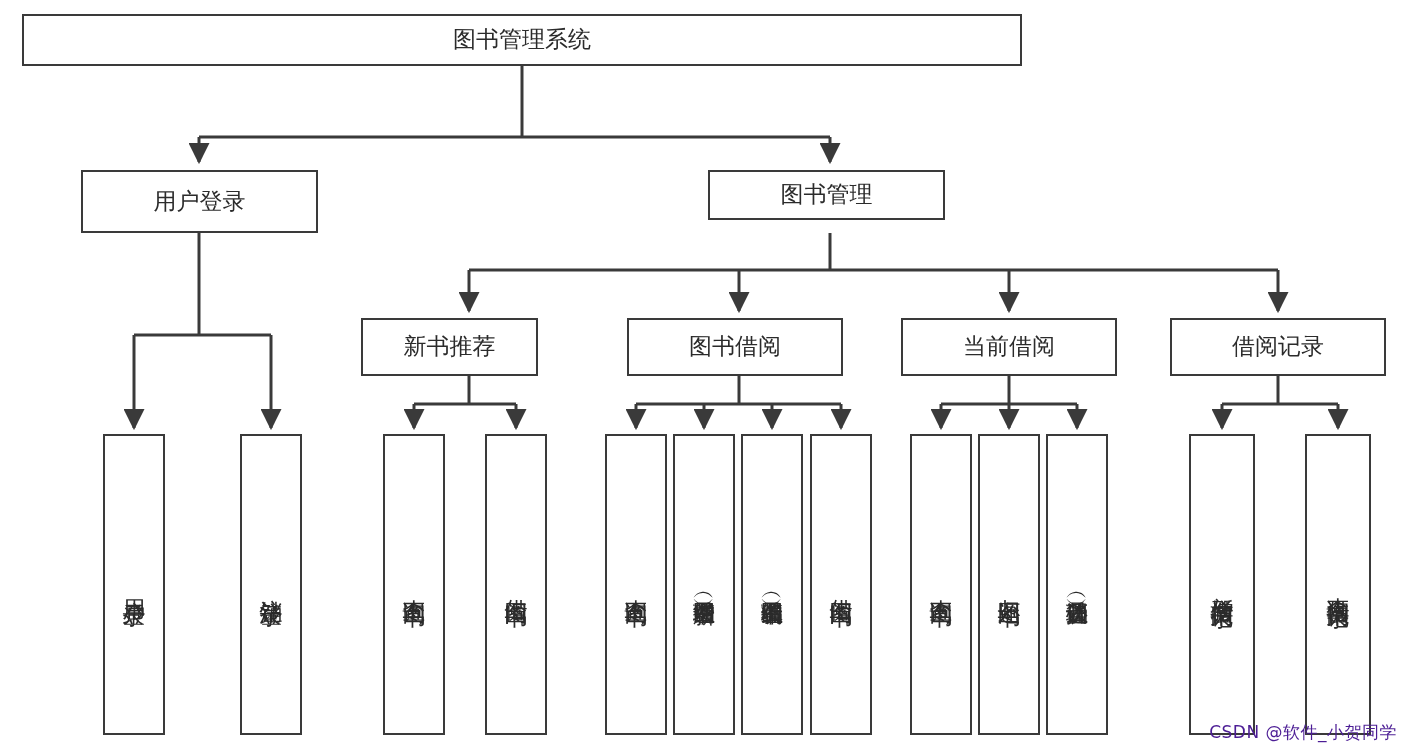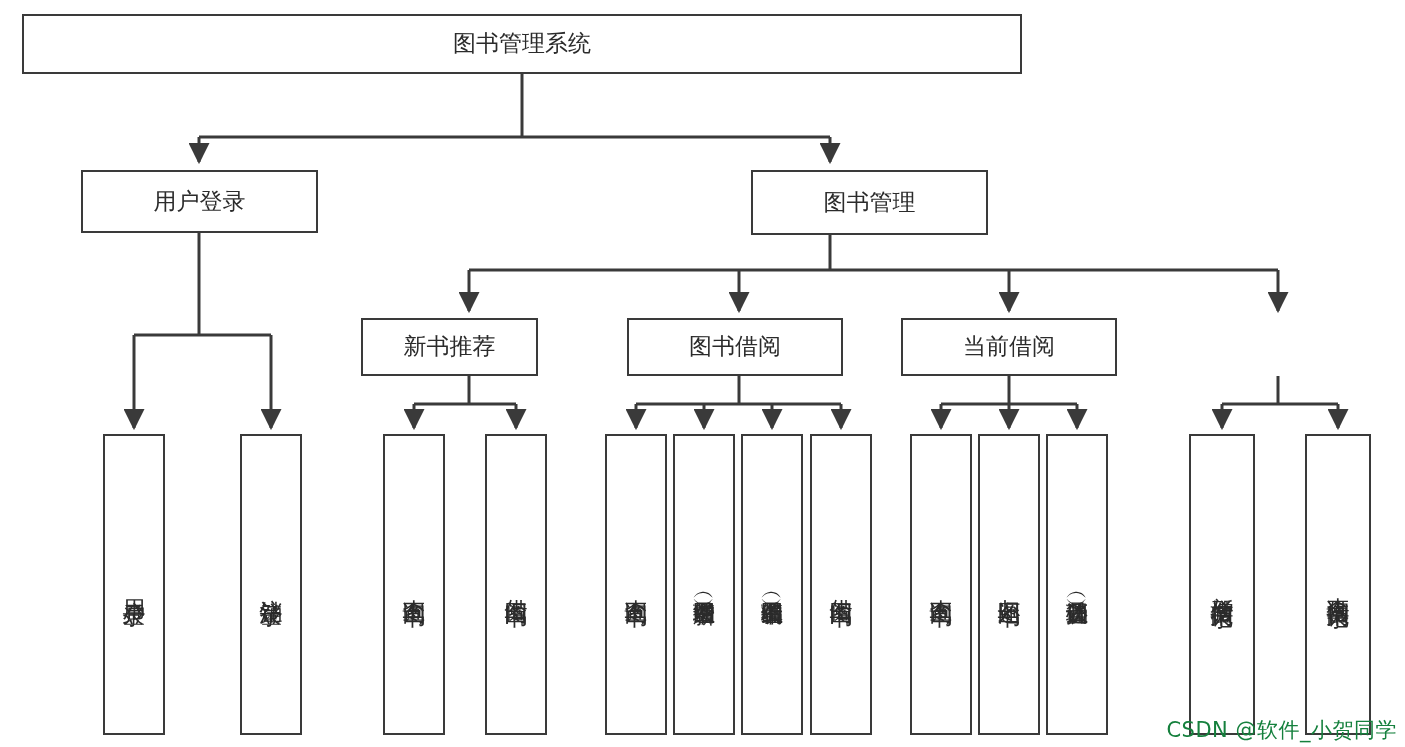--- a/index.html
+++ b/index.html
@@ -57,22 +57,22 @@
     line-height: 1;
   }
   .v-node.tight .node-label {
     font-size: 22px;
     letter-spacing: 0px;
   }
   #watermark {
     position: absolute;
     right: 8px;
     bottom: 3px;
-    font-size: 21px;
-    color: #15803d;
+    font-size: 17px;
+    color: #4c1d95;
     letter-spacing: 0.5px;
     white-space: nowrap;
   }
 </style>
 </head>
 <body>
 
 <div id="diagram-root">
 
   <svg id="connectors" viewBox="0 0 1405 747">
@@ -118,40 +118,43 @@
       <path d="M 1009 404 L 1009 428" marker-end="url(#arrow)"></path>
       <path d="M 1077 404 L 1077 428" marker-end="url(#arrow)"></path>
 
       <path d="M 1278 376 L 1278 404"></path>
       <path d="M 1222 404 L 1338 404"></path>
       <path d="M 1222 404 L 1222 428" marker-end="url(#arrow)"></path>
       <path d="M 1338 404 L 1338 428" marker-end="url(#arrow)"></path>
     </g>
   </svg>
 
-  <div class="node h-node" style="left:22px; top:14px; width:1000px; height:60px;">
+  <div class="node h-node" style="left:22px; top:14px; width:1000px; height:52px;">
     <span class="node-label">图书管理系统</span>
   </div>
 
   <div class="node h-node" style="left:81px; top:170px; width:237px; height:63px;">
     <span class="node-label">用户登录</span>
   </div>
-  <div class="node h-node" style="left:751px; top:170px; width:237px; height:65px;">
+  <div class="node h-node" style="left:708px; top:170px; width:237px; height:50px;">
     <span class="node-label">图书管理</span>
   </div>
 
   <div class="node h-node" style="left:361px; top:318px; width:177px; height:58px;">
     <span class="node-label">新书推荐</span>
   </div>
   <div class="node h-node" style="left:627px; top:318px; width:216px; height:58px;">
     <span class="node-label">图书借阅</span>
   </div>
   <div class="node h-node" style="left:901px; top:318px; width:216px; height:58px;">
     <span class="node-label">当前借阅</span>
   </div>
+  <div class="node h-node" style="left:1170px; top:318px; width:216px; height:58px;">
+    <span class="node-label">借阅记录</span>
+  </div>
 
   <div class="node v-node" style="left:103px; top:434px; width:62px; height:301px;">
     <span class="node-label">用户登录</span>
   </div>
   <div class="node v-node" style="left:240px; top:434px; width:62px; height:301px;">
     <span class="node-label">注销登录</span>
   </div>
 
   <div class="node v-node" style="left:383px; top:434px; width:62px; height:301px;">
     <span class="node-label">查询图书</span>

